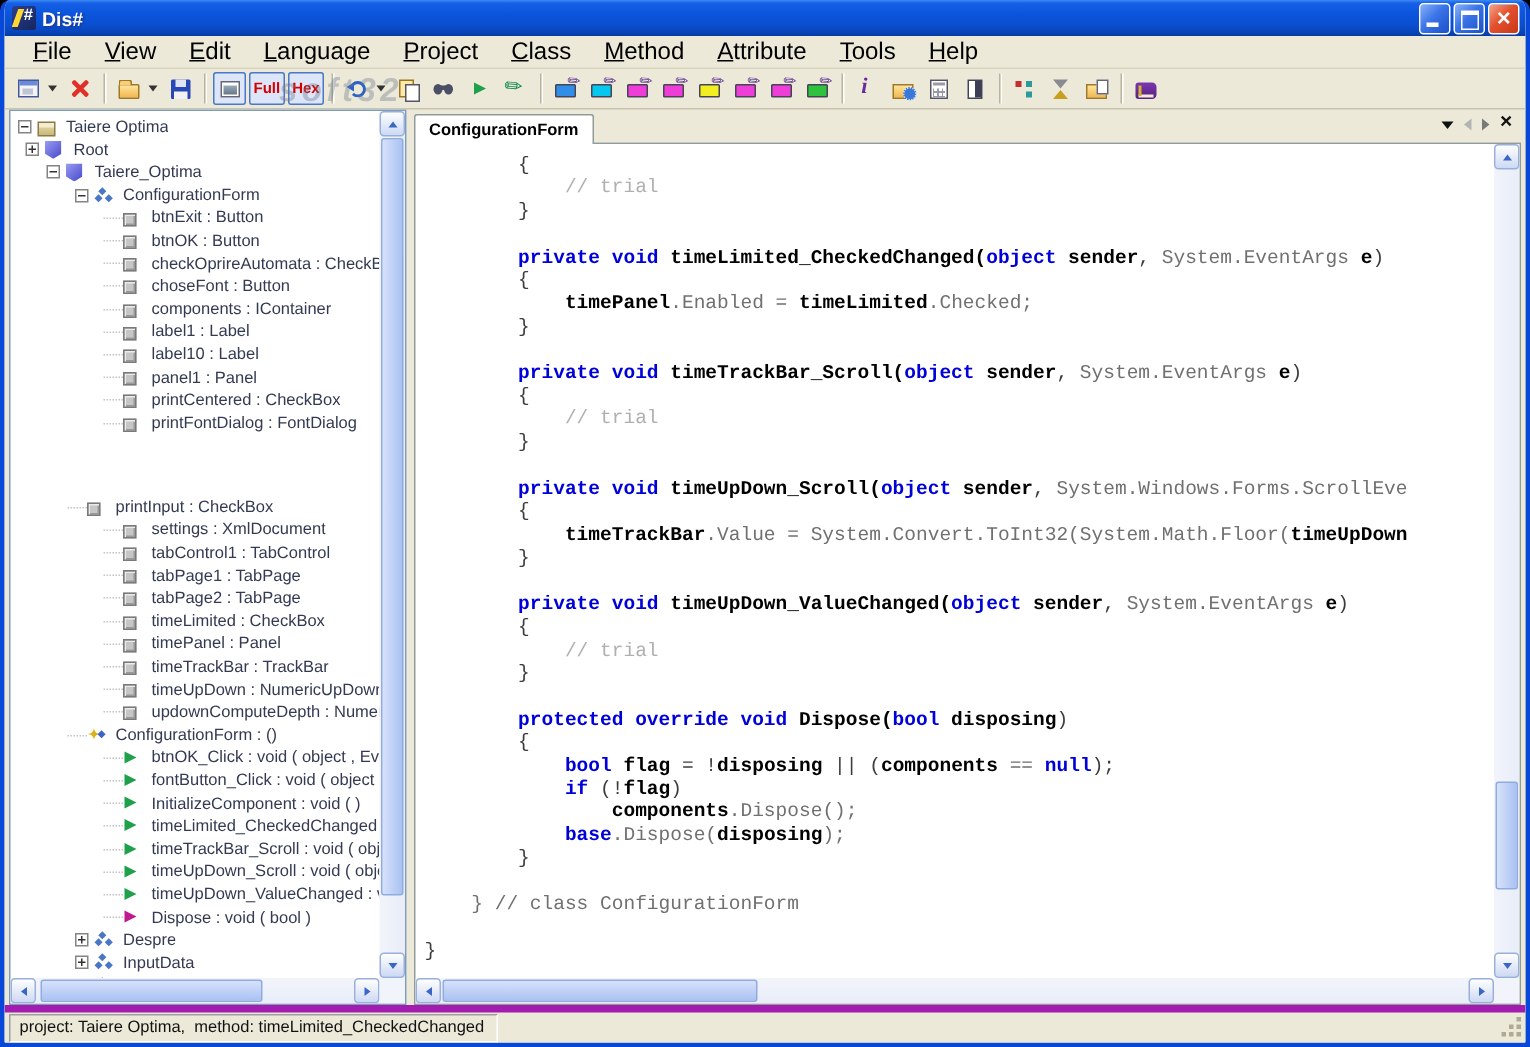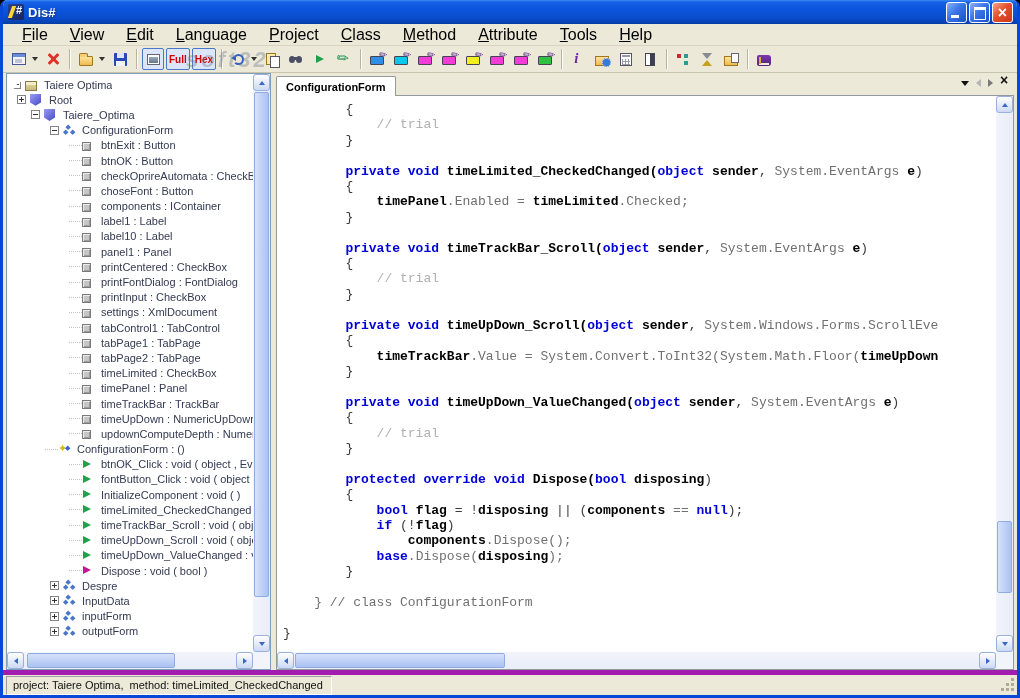--- a/index.html
+++ b/index.html
@@ -94,21 +94,21 @@
   .ti-folderdoc::after{content:"";position:absolute;right:-2px;top:-4px;width:6px;height:8px;background:#fff;border:1px solid #667;}
   .ti-book{width:14px;height:11px;background:linear-gradient(180deg,#7a36b0,#58227e);border-radius:2px 3px 3px 2px;margin-top:2px;}
   .ti-book::before{content:"";position:absolute;left:2px;bottom:1px;width:10px;height:2px;background:#f2ead8;}
   .ti-book::after{content:"";position:absolute;left:2px;top:2px;width:2px;height:7px;background:#d8b030;}
 
   
   .main{flex:1;display:flex;padding:0 3px;background:#ece9d8;min-height:0;}
 
   
   .treepanel{width:265px;flex:0 0 265px;position:relative;border:1px solid #7f9db9;background:#fff;overflow:hidden;}
-  .treeview{position:absolute;left:1px;top:1px;right:17px;bottom:17px;overflow:hidden;padding-top:2px;border-radius:32px;}
+  .treeview{position:absolute;left:1px;top:1px;right:17px;bottom:17px;overflow:hidden;padding-top:2px;}
   .trow{height:15.2px;display:flex;align-items:center;white-space:nowrap;}
   .exp{width:9px;height:9px;flex:0 0 9px;border:1px solid #848484;background:#fff;position:relative;margin-right:4px;}
   .exp::before{content:"";position:absolute;left:1px;top:3px;width:5px;height:1px;background:#333;}
   .exp.plus::after{content:"";position:absolute;left:3px;top:1px;width:1px;height:5px;background:#333;}
   .expspacer{width:13px;flex:0 0 13px;height:1px;border-top:1px dotted #c4c4c4;margin-right:0;}
   .tico{width:15px;height:13px;flex:0 0 15px;margin-right:4px;position:relative;}
   .tico-project{width:12px;height:10px;flex:0 0 12px;margin:2px 7px 0 0;background:linear-gradient(180deg,#e8ddb2,#c9b878);border:1px solid #8a7a46;}
   .tico-project::before{content:"";position:absolute;left:0;top:0;right:0;height:3px;background:#f4ecd0;}
   .tico-namespace{width:11px;height:12px;flex:0 0 11px;margin-right:8px;background:linear-gradient(135deg,#9a9cf4,#4547c8);
     clip-path:polygon(0 0,100% 0,100% 72%,50% 100%,0 72%);}
@@ -376,21 +376,21 @@
           <div class="trow" style="padding-left: 61px;">
             <span class="expspacer"></span>
             <span class="tico tico-field"></span>
             <span class="tlabel">printCentered : CheckBox</span>
           </div>
           <div class="trow" style="padding-left: 61px;">
             <span class="expspacer"></span>
             <span class="tico tico-field"></span>
             <span class="tlabel">printFontDialog : FontDialog</span>
           </div>
-          <div class="trow" style="padding-left: 61px;">
+          <div class="trow" style="padding-left: 37px; margin-top: 41px;">
             <span class="expspacer"></span>
             <span class="tico tico-field"></span>
             <span class="tlabel">printInput : CheckBox</span>
           </div>
           <div class="trow" style="padding-left: 61px;">
             <span class="expspacer"></span>
             <span class="tico tico-field"></span>
             <span class="tlabel">settings : XmlDocument</span>
           </div>
           <div class="trow" style="padding-left: 61px;">

